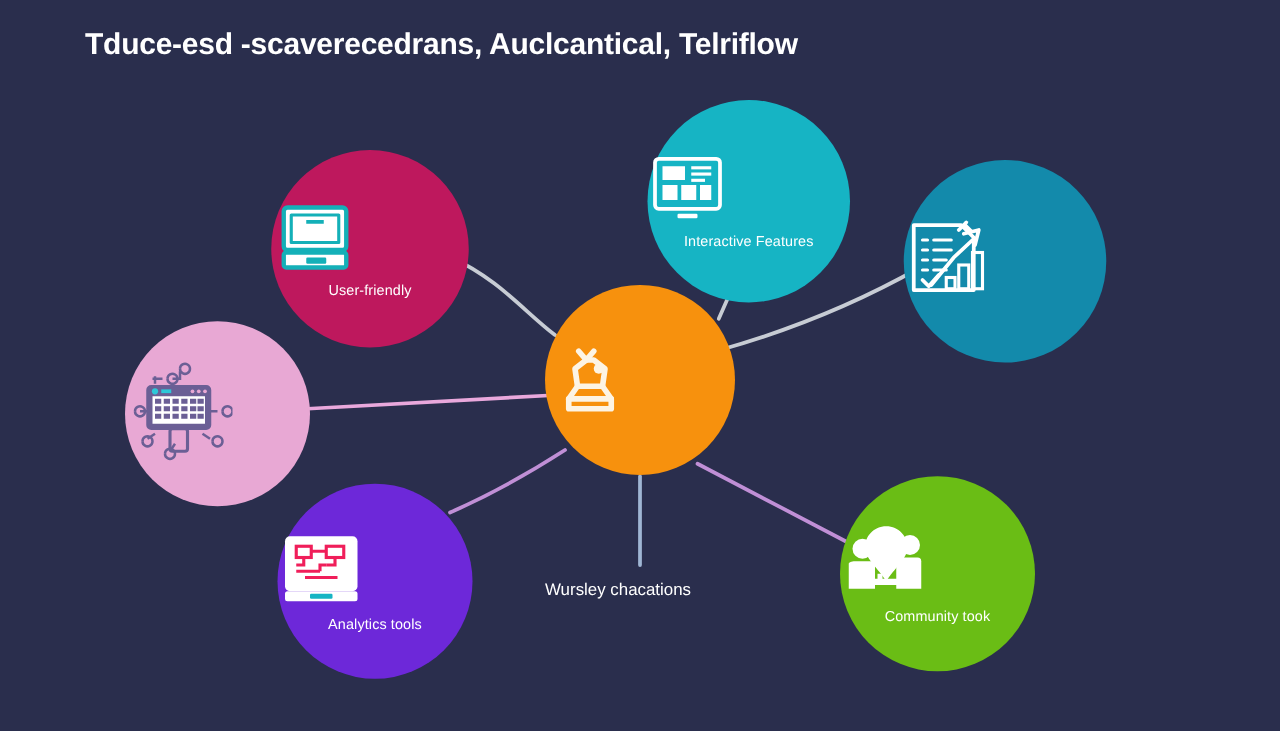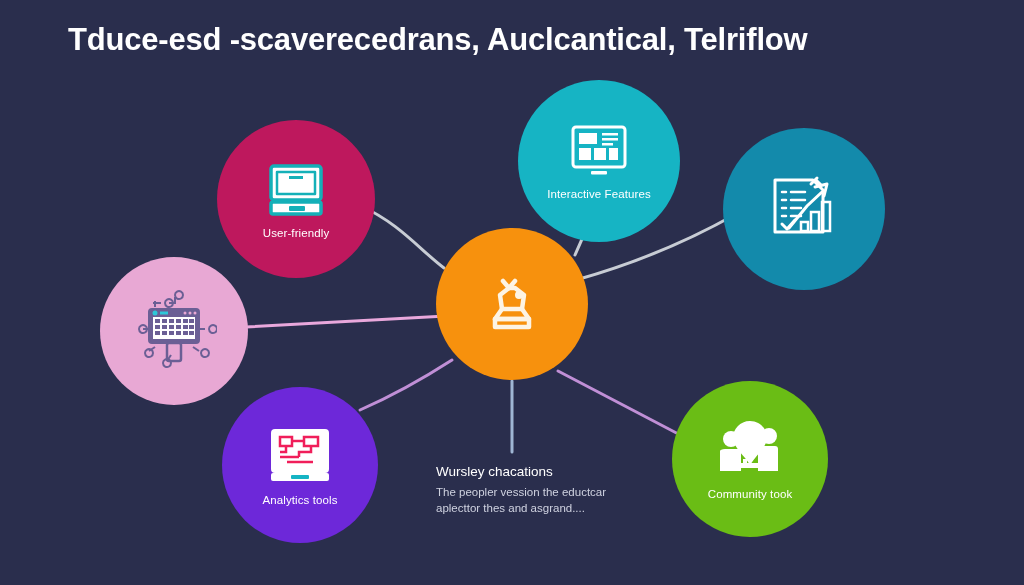--- a/index.html
+++ b/index.html
@@ -21,33 +21,32 @@
     width: 1024px;
     height: 585px;
     z-index: 1;
   }
   .title {
     position: absolute;
     left: 68px;
     top: 22px;
     width: 890px;
     color: #ffffff;
-    font-size: 31px;
+    font-size: 24px;
     font-weight: bold;
     letter-spacing: -0.2px;
     white-space: nowrap;
     z-index: 6;
   }
   .node {
     position: absolute;
     border-radius: 50%;
     z-index: 3;
     display: flex;
     flex-direction: column;
-    align-items: center;
     justify-content: center;
   }
   .node .ico {
     display: block;
     line-height: 0;
   }
   .node .cap {
     margin-top: 7px;
     font-size: 11.5px;
     color: #ffffff;
@@ -297,16 +296,15 @@
         <path d="M45 29 C45 28 47 27 50 27 H62 C64 27 65 28 65 30 V52 H45 Z" fill="#ffffff"></path>
         <rect x="26" y="44" width="22" height="5" fill="#ffffff"></rect>
         <rect x="30" y="40" width="4" height="5" fill="#ffffff"></rect>
       </svg>
     </span>
     <span class="cap">Community took</span>
   </div>
 
   <div class="caption-block">
     <div class="cap-head">Wursley chacations</div>
-    <div class="cap-body">The peopler vession the eductcar aplecttor thes and asgrand....</div>
   </div>
 
 </div>
 
 </body></html>

